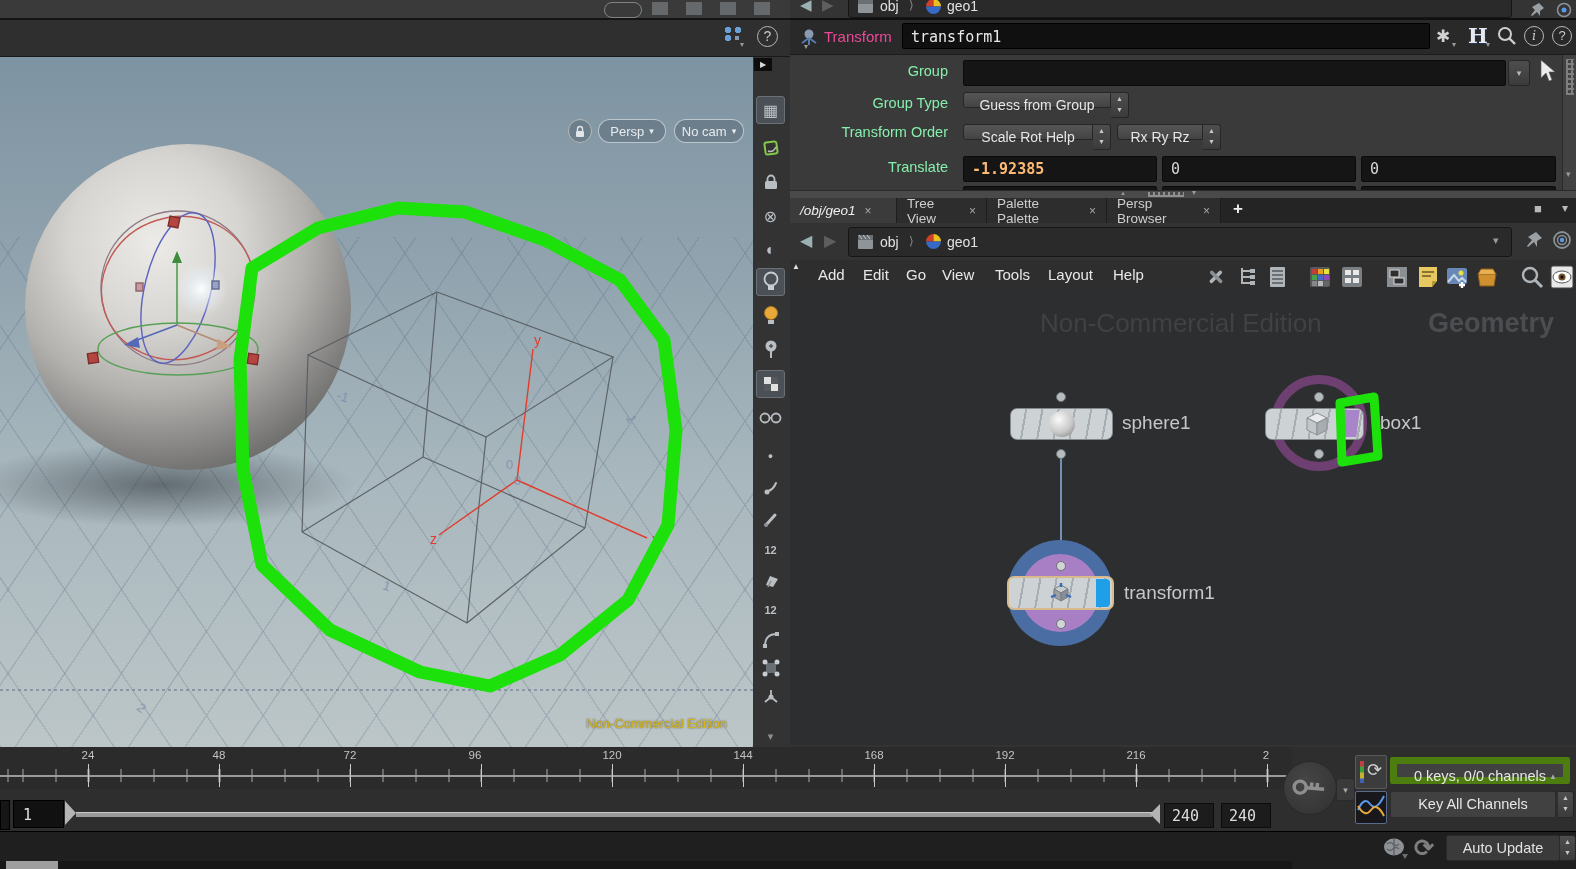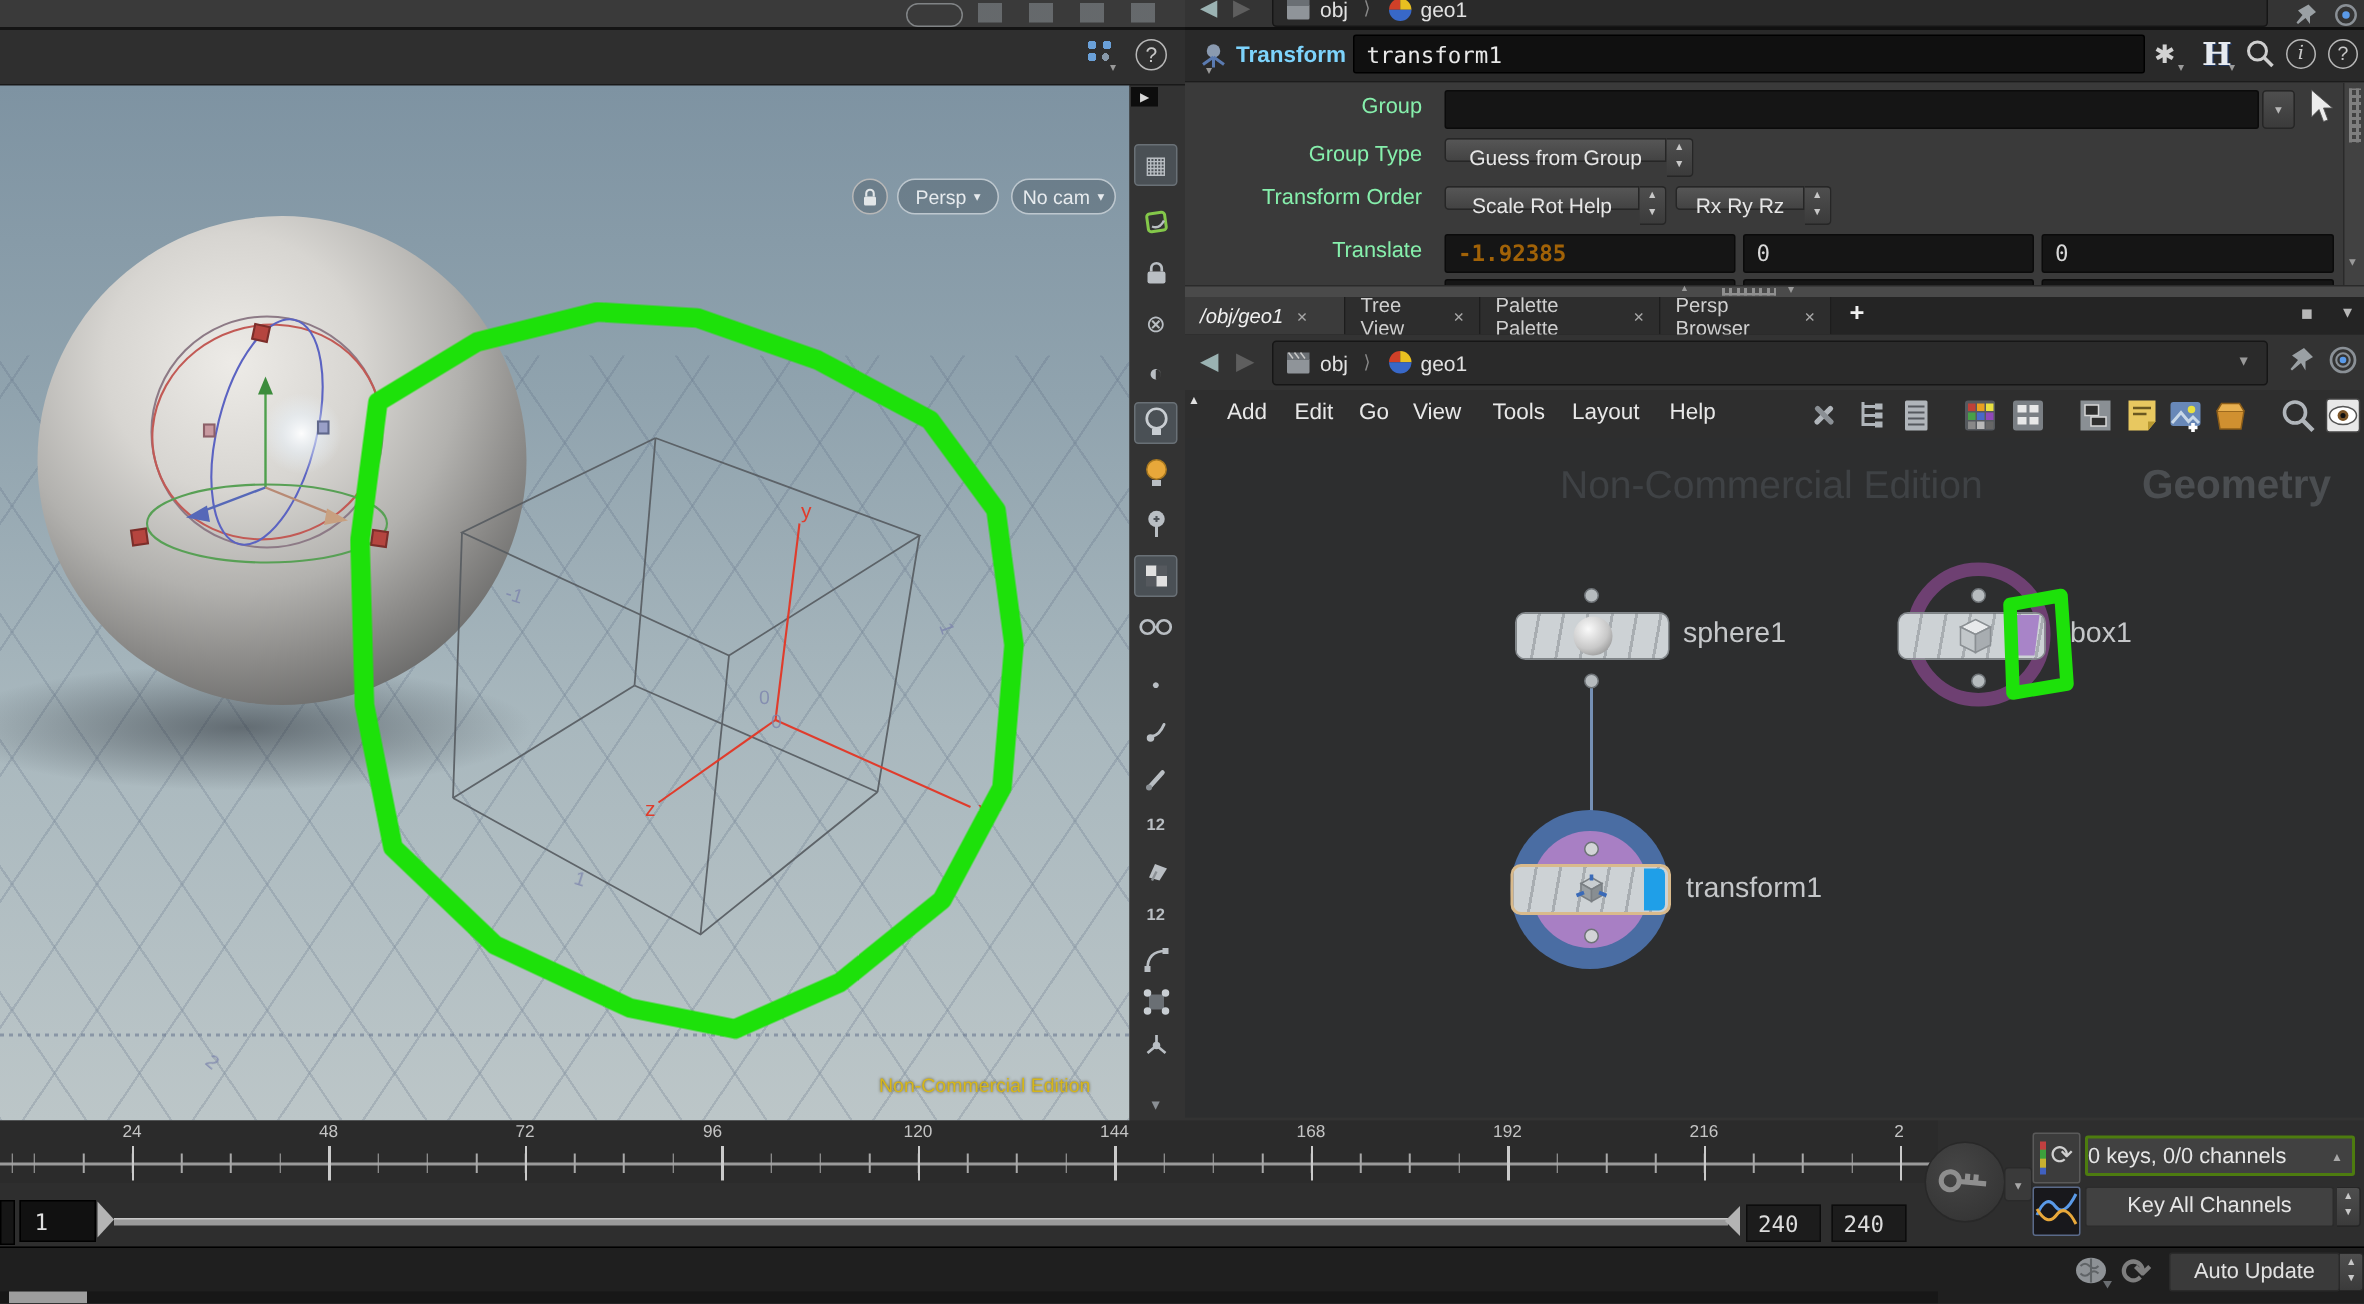--- a/index.html
+++ b/index.html
@@ -288,21 +288,21 @@
         <circle cx="8" cy="8" r="2.5" fill="#5a9ae8"></circle>
       </svg>
   </div>
 
   <div class="abs" style="left:790px;top:20px;width:786px;height:34px;background:#292929;border-bottom:1px solid #1c1c1c">
     <svg class="abs" style="left:8px;top:5px" width="22" height="22">
       <circle cx="11" cy="9" r="4.5" fill="#8a9ab0"></circle>
         <path d="M11 13v7M11 13L4 18M11 13l7 5" stroke="#5a7ab0" stroke-width="2"></path>
     </svg>
     <span class="abs" style="left:14px;top:22px;font-size:8px;color:#9a9a9a">▾</span>
-    <span class="abs" style="left:34px;top:8px;color:#7dd3fc;font-size:15px;font-weight:bold">Transform</span>
+    <span class="abs" style="left:34px;top:8px;color:#ec4899;font-size:15px;font-weight:normal">Transform</span>
     <div class="abs mono" style="left:112px;top:3px;width:528px;height:26px;background:#101010;border:1px solid #000;border-radius:2px;color:#e8e8e8;font-size:15px;line-height:26px;padding-left:8px;box-sizing:border-box">transform1</div>
     <span class="abs" style="left:646px;top:6px;color:#d2d2d2;font-size:17px">✱</span>
     <span class="abs" style="left:662px;top:20px;font-size:8px;color:#9a9a9a">▾</span>
     <span class="abs" style="left:678px;top:3px;color:#e6eaf0;font-size:21px;font-weight:bold;font-family:'DejaVu Serif',serif;text-shadow:1px 1px 0 #20355a">H</span>
     <span class="abs" style="left:696px;top:20px;font-size:8px;color:#9a9a9a">▾</span>
     <svg class="abs" style="left:706px;top:5px" width="22" height="22">
         <circle cx="9" cy="9" r="6" fill="none" stroke="#cfcfcf" stroke-width="2"></circle>
         <path d="M13.5 13.5L19 19" stroke="#cfcfcf" stroke-width="2.4"></path>
       </svg>
     <div class="abs circ" style="left:734px;top:6px;width:20px;height:20px;font-size:13px;line-height:18px;font-family:'DejaVu Serif',serif;font-style:italic"><span>i</span></div>
@@ -322,21 +322,21 @@
     <div class="pbtn" style="left:173px;top:37px;width:148px">Guess from Group</div>
     <div class="pspin" style="left:321px;top:37px"><span>▲</span><br><span>▼</span></div>
 
     <span class="plabel" style="left:0;top:69px">Transform Order</span>
     <div class="pbtn" style="left:173px;top:69px;width:130px">Scale Rot Help</div>
     <div class="pspin" style="left:303px;top:69px"><span>▲</span><br><span>▼</span></div>
     <div class="pbtn" style="left:327px;top:69px;width:86px">Rx Ry Rz</div>
     <div class="pspin" style="left:413px;top:69px"><span>▲</span><br><span>▼</span></div>
 
     <span class="plabel" style="left:0;top:104px">Translate</span>
-    <div class="pfield" style="left:173px;top:101px;width:194px;color:#a16207;font-weight:bold">-1.92385</div>
+    <div class="pfield" style="left:173px;top:101px;width:194px;color:#fdba74;font-weight:bold">-1.92385</div>
     <div class="pfield" style="left:372px;top:101px;width:194px">0</div>
     <div class="pfield" style="left:571px;top:101px;width:195px">0</div>
 
     <div class="pfield" style="left:173px;top:131px;width:194px"></div>
     <div class="pfield" style="left:372px;top:131px;width:194px"></div>
     <div class="pfield" style="left:571px;top:131px;width:195px"></div>
 
     <div class="abs" style="left:772px;top:0;width:14px;height:135px;background:#424242;border-left:1px solid #2a2a2a">
       <div class="grip abs" style="left:3px;top:4px;width:8px;height:36px;opacity:.8"></div>
       <span class="abs" style="left:3px;top:114px;color:#9a9a9a;font-size:9px">▾</span>
@@ -563,21 +563,21 @@
          background:linear-gradient(#c04040 0 5px,#3ca03c 6px 11px,#c8b030 12px 17px,#4060c0 18px 22px)"></div>
     <span class="abs" style="left:11px;top:3px;color:#d0d0d0;font-size:18px">⟳</span>
   </div>
   <div class="abs" style="left:1355px;top:791px;width:32px;height:33px;background:#18181c;border:1px solid #5a6a8a;border-radius:2px;box-sizing:border-box">
     <svg width="30" height="31">
       <path d="M2 18q6-14 12-6t14-8" stroke="#5a9ae8" stroke-width="2" fill="none"></path>
       <path d="M2 14q7 12 13 4t13 6" stroke="#e8a83a" stroke-width="2" fill="none"></path>
     </svg>
   </div>
 
-  <div class="abs" style="left:1390px;top:757px;width:180px;height:27px;background:#414141;border:2px solid #4d7c0f;border-radius:2px;box-sizing:border-box;color:#e6e6e6;font-size:14.5px;text-align:left;line-height:25px">
+  <div class="abs" style="left:1390px;top:757px;width:180px;height:27px;background:#414141;border:7px solid #4d7c0f;border-radius:2px;box-sizing:border-box;color:#e6e6e6;font-size:14.5px;text-align:center;line-height:25px">
     <span>0 keys, 0/0 channels</span>
     <span class="abs" style="right:6px;top:0;font-size:8px;color:#a8a8a8">▲</span>
   </div>
   <div class="abs" style="left:1390px;top:791px;width:166px;height:27px;background:#414141;border:1px solid #2c2c2c;border-radius:2px;box-sizing:border-box;color:#e6e6e6;font-size:14.5px;text-align:center;line-height:25px">
     <span>Key All Channels</span>
   </div>
   <div class="pspin" style="left:1558px;top:791px;height:27px;width:16px">
     <span>▲</span><br><span>▼</span>
   </div>
 

